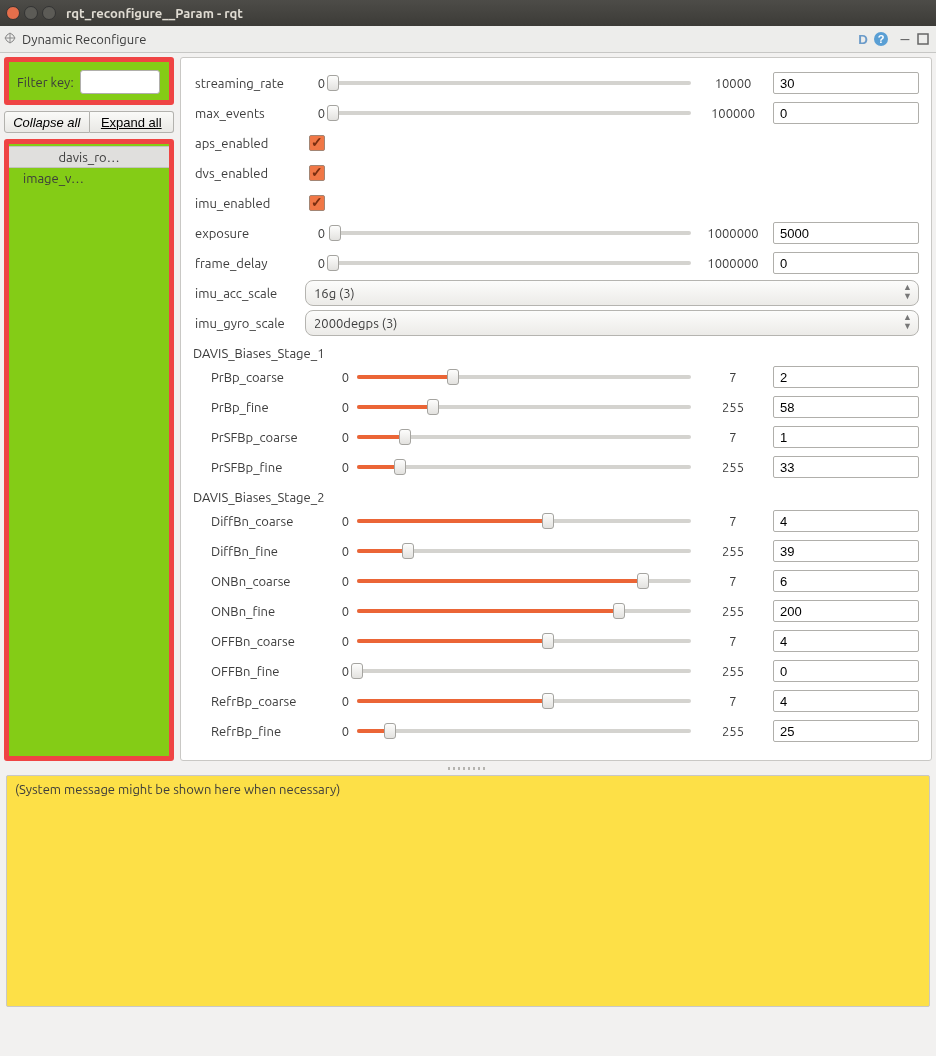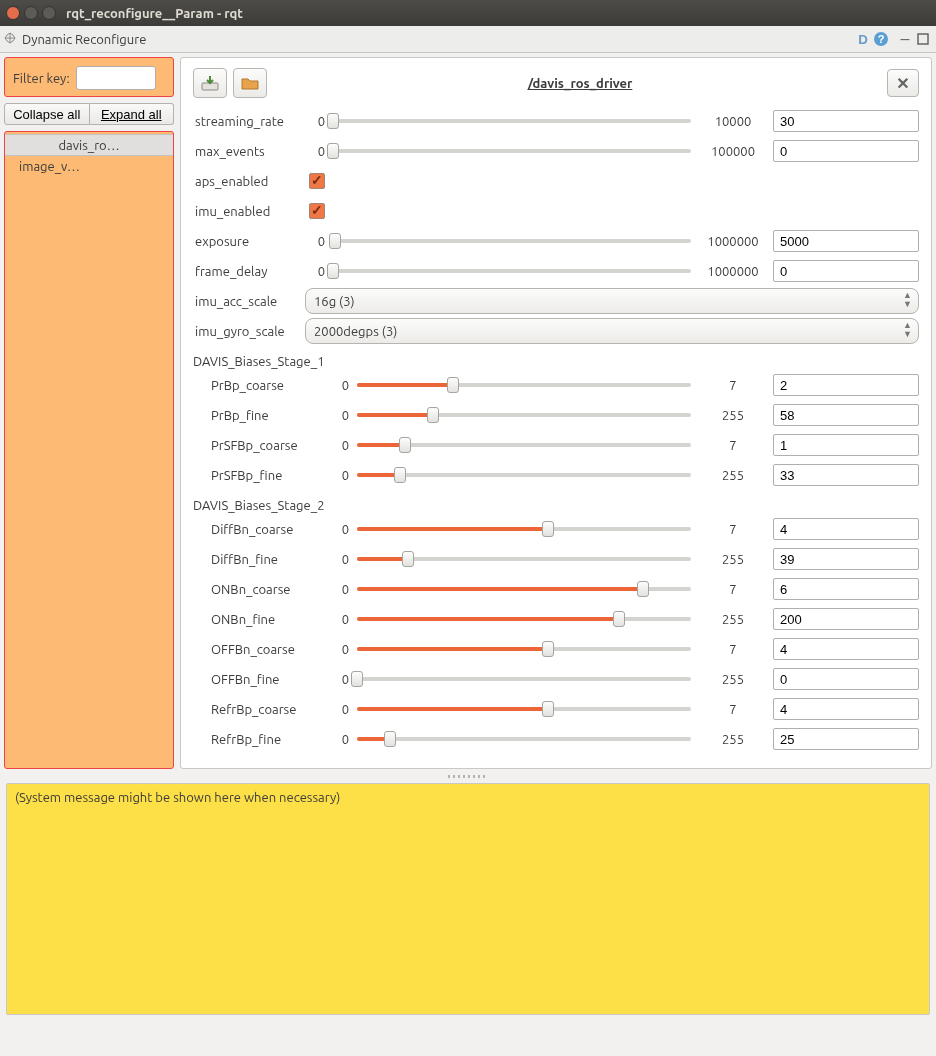--- a/index.html
+++ b/index.html
@@ -40,33 +40,33 @@
 .plugin-head .spacer{flex:1;}
 .plugin-head .icon-btn{
   width:18px; height:18px; border:none; background:none;
   padding:0; display:flex; align-items:center; justify-content:center;
 }
 .hdr-sep{width:6px;}
 
 .main { display:flex; padding:4px; gap:6px;}
 .left-col{width:170px; display:flex; flex-direction:column; gap:6px;}
 .panel{
-  background:#fdba74; border:1px solid #ef4444; border-radius:3px;
+  background:#84cc16; border:5px solid #ef4444; border-radius:3px;
 }
 .filter-panel{ padding:8px 8px 6px 8px; display:flex; align-items:center; gap:6px;}
 .filter-panel input{
   width:80px; height:24px; border:1px solid #b0afab; border-radius:3px;
   background:#fff; padding:0 4px;
 }
 .btn-row{display:flex;}
 .btn{
   flex:1; height:22px; background:linear-gradient(#fafaf8,#e9e8e5);
   border:1px solid #b3b2ae; font-size:13px;
 }
-.btn:first-child{border-top-left-radius:3px;border-bottom-left-radius:3px;}
+.btn:first-child{border-top-left-radius:3px;border-bottom-left-radius:3px;font-style:italic;}
 .btn:last-child{border-top-right-radius:3px;border-bottom-right-radius:3px; border-left:none;text-decoration:underline;}
 .tree{
   flex:1; padding:2px 0;
 }
 .tree-item{
   padding:3px 14px; cursor:pointer;
 }
 .tree-item.selected{
   background:#e0dfdd; border:1px solid #c3c2bf; border-left:none; border-right:none;text-align:center;
 }
@@ -198,35 +198,20 @@
       <button class="btn">Expand all</button>
     </div>
     <div class="panel tree" style="height:560px;" id="tree">
         <div class="tree-item selected">davis_ro…</div>
         <div class="tree-item">image_v…</div>
       </div>
   </div>
 
   <div class="right-col">
     <div class="param-panel">
-      <div class="pp-head">
-        <button class="tool-btn">
-          <svg width="18" height="16">
-            <rect x="1" y="8" width="16" height="7" rx="1" fill="#e4e2dd" stroke="#8a8984"></rect>
-            <path d="M9 1 v7 M6 5 l3 3 3-3" stroke="#4a8a3a" stroke-width="2" fill="none"></path>
-          </svg>
-        </button>
-        <button class="tool-btn">
-          <svg width="18" height="14">
-            <path d="M1 3 h6 l2 2 h8 v8 h-16 z" fill="#e8a24a" stroke="#b5792f"></path>
-          </svg>
-        </button>
-        <span class="pp-title">/davis_ros_driver</span>
-        <button class="close-x">✕</button>
-      </div>
       <div id="param-body">
           <div class="row">
             <span class="label">streaming_rate</span>
             <span class="minv">0</span>
             <div class="slider-wrap">
               <div class="track"></div>
               <div class="thumb" style="left:0%"></div>
             </div>
             <span class="maxv">10000</span>
             <input class="val-input" value="30" style="">
@@ -236,20 +221,24 @@
             <span class="minv">0</span>
             <div class="slider-wrap">
               <div class="track"></div>
               <div class="thumb" style="left:0%"></div>
             </div>
             <span class="maxv">100000</span>
             <input class="val-input" value="0" style="">
           </div>
           <div class="row cb">
             <span class="label">aps_enabled</span>
+            <input type="checkbox" class="cbx" checked="" style="">
+          </div>
+          <div class="row cb">
+            <span class="label">dvs_enabled</span>
             <input type="checkbox" class="cbx" checked="" style="">
           </div>
           <div class="row cb">
             <span class="label">imu_enabled</span>
             <input type="checkbox" class="cbx" checked="" style="">
           </div>
           <div class="row">
             <span class="label">exposure</span>
             <span class="minv">0</span>
             <div class="slider-wrap">

